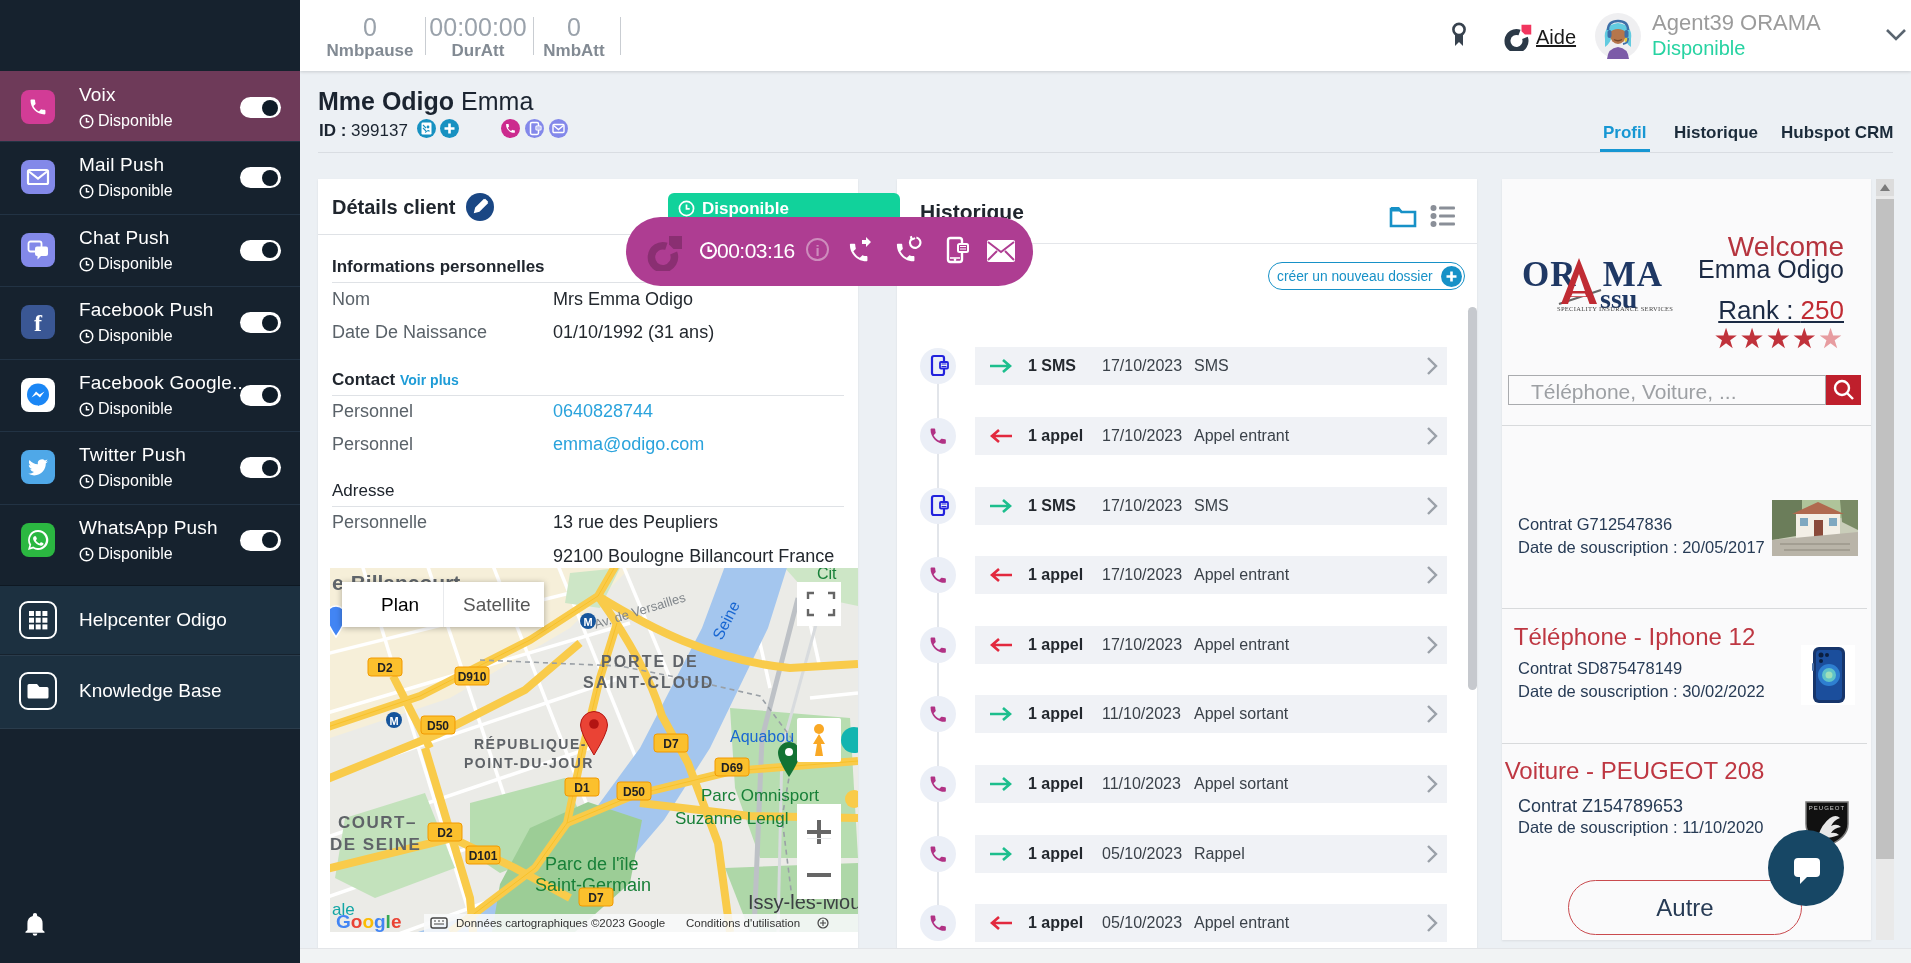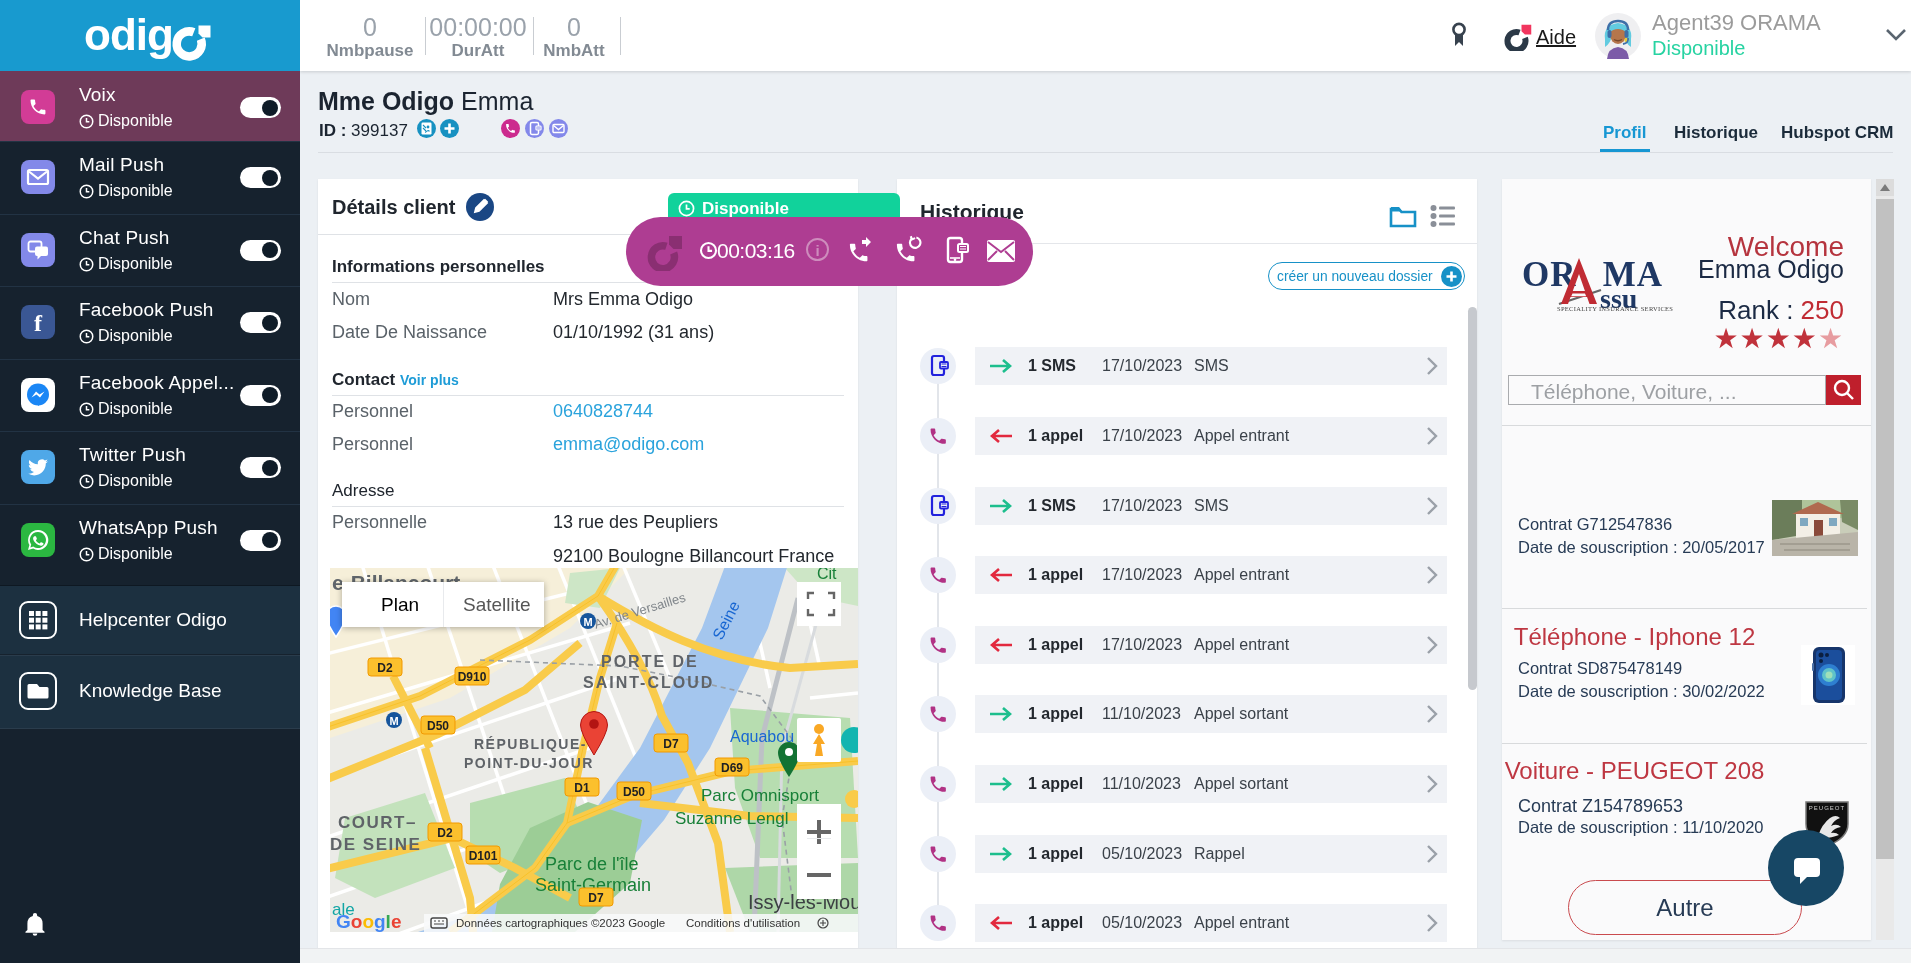--- a/index.html
+++ b/index.html
@@ -18,27 +18,20 @@
 #topbar { position:absolute; left:300px; top:0; width:1611px; height:71px; background:#fff; z-index:20; box-shadow:0 1px 3px rgba(0,0,0,.15); }
 .statnum { position:absolute; top:13px; font-size:25px; color:#9AA2AB; text-align:center; }
 .statlab { position:absolute; top:41px; font-size:17px; font-weight:700; color:#828A93; text-align:center; }
 .statsep { position:absolute; top:17px; width:1px; height:38px; background:#C9CDD2; }
 #main { position:absolute; left:300px; top:71px; width:1611px; height:877px; background:#ECF0F4; overflow:hidden; }
 .card { position:absolute; background:#fff; box-shadow:0 1px 2px rgba(0,0,0,.08); }
 </style>
 </head>
 <body>
 <div id="sidebar">
-<div id="logo">
-      <div style="position:absolute;left:84px;top:10px;font-size:44px;font-weight:700;color:#fff;letter-spacing:-1px;">odig</div>
-      <svg style="position:absolute;left:170px;top:22px;" width="44" height="40" viewBox="0 0 44 40">
-        <path d="M23.8 10.3 A12.5 12.5 0 1 0 30.8 17.2" fill="none" stroke="#fff" stroke-width="8.5"></path>
-        <polygon points="28.5,3.5 40.5,3.5 40.5,15.5 32.5,15.5 28.5,11.5" fill="#fff"></polygon>
-      </svg>
-    </div>
 <div class="srow" style="top:71.0px;height:70.0px;background:#6E3A59;">
 <div class="icon" style="background:#D23C96;"><svg width="34" height="34" viewBox="0 0 34 34">
           <g transform="translate(7,7) scale(.83)">
             <path fill="#fff" d="M6.62 10.79c1.44 2.83 3.76 5.14 6.59 6.59l2.2-2.2c.27-.27.67-.36 1.02-.24 1.12.37 2.33.57 3.57.57.55 0 1 .45 1 1V20c0 .55-.45 1-1 1-9.39 0-17-7.61-17-17 0-.55.45-1 1-1h3.5c.55 0 1 .45 1 1 0 1.25.2 2.45.57 3.57.11.35.03.74-.25 1.02l-2.2 2.2z"></path>
           </g>
         </svg></div>
 <div class="t1">Voix</div>
       <div class="clk"><svg width="15" height="15" viewBox="0 0 24 24">
           <circle cx="12" cy="12" r="10" fill="none" stroke="#fff" stroke-width="2.4"></circle>
           <path d="M12 6.5v6h4.5" fill="none" stroke="#fff" stroke-width="2.4"></path>
@@ -87,21 +80,21 @@
       <div class="t2">Disponible</div>
 <div class="tog"></div>
 </div>
 <div class="hsep" style="top:286.0px;"></div>
 <div class="srow" style="top:358.5px;height:72.5px;">
 <div class="icon" style="background:#FFFFFF;"><svg width="34" height="34" viewBox="0 0 34 34">
           <circle cx="17" cy="16.5" r="11" fill="#1A86F5"></circle>
           <path d="M17 28 l0 -4 3 2z" fill="#1A86F5"></path>
           <path d="M10.5 19.5 L15 13.5 L18.5 16.5 L23.5 13.5 L19 19.5 L15.5 16.5 Z" fill="#fff"></path>
         </svg></div>
-<div class="t1">Facebook Appel...</div>
+<div class="t1">Facebook Google...</div>
       <div class="clk"><svg width="15" height="15" viewBox="0 0 24 24">
           <circle cx="12" cy="12" r="10" fill="none" stroke="#fff" stroke-width="2.4"></circle>
           <path d="M12 6.5v6h4.5" fill="none" stroke="#fff" stroke-width="2.4"></path>
         </svg></div>
       <div class="t2">Disponible</div>
 <div class="tog"></div>
 </div>
 <div class="hsep" style="top:358.5px;"></div>
 <div class="srow" style="top:431.0px;height:72.5px;">
 <div class="icon" style="background:#4FA8E8;"><svg width="34" height="34" viewBox="0 0 34 34">
@@ -590,21 +583,21 @@
 <svg style="position:absolute;left:1257px;top:187px;" width="46" height="50" viewBox="0 0 46 50">
       <path d="M2 46 L44 32" stroke="#666" stroke-width="2.2"></path>
       <path d="M22 0 L40 46 L32.5 46 L22 16 L11 46 L4 46 Z" fill="#C02B33"></path>
       <path d="M13 33 h17 l2.5 6 h-21.5z" fill="#C02B33"></path>
       <path d="M15.5 35.5 h12.5 l1.2 2.8 h-15z" fill="#FAFAFB"></path>
     </svg>
 <div style="position:absolute;left:1300px;top:212px;font-family:'Liberation Serif',serif;font-size:28px;font-weight:700;color:#1F3864;">ssu</div>
 <div style="position:absolute;left:1257px;top:234px;font-family:'Liberation Serif',serif;font-size:6.5px;color:#444;letter-spacing:.3px;">SPECIALITY INSURANCE SERVICES</div>
 <div style="position:absolute;left:1344px;top:160px;width:200px;text-align:right;font-size:28px;color:#B5343E;">Welcome</div>
 <div style="position:absolute;left:1344px;top:184px;width:200px;text-align:right;font-size:25px;color:#1B2A44;">Emma Odigo</div>
-<div style="position:absolute;left:1344px;top:224px;width:200px;text-align:right;font-size:26px;color:#1B2A44;">Rank : <span style="color:#C02B33;">250</span></div>
+<div style="position:absolute;left:1344px;top:224px;width:200px;text-align:right;font-size:26px;color:#1B2A44;text-decoration:underline;">Rank : <span style="color:#C02B33;">250</span></div>
 <div style="position:absolute;left:1344px;top:251px;width:200px;text-align:right;font-size:28px;color:#C0323B;letter-spacing:1px;">★★★★<span style="color:#E79CA0;">★</span></div>
 <div style="position:absolute;left:1208px;top:304px;width:318px;height:30px;background:#FAFAFB;border:1px solid #A9ABAE;"></div>
 <div style="position:absolute;left:1231px;top:309px;font-size:21px;color:#9DA0A4;">Téléphone, Voiture, ...</div>
 <div style="position:absolute;left:1526px;top:304px;width:35px;height:30px;background:#BF1F2C;"><svg width="35" height="30" viewBox="0 0 35 30">
         <circle cx="16" cy="13" r="7" fill="none" stroke="#fff" stroke-width="2.4"></circle>
         <path d="M21 18 l6 6" stroke="#fff" stroke-width="2.4"></path>
       </svg></div>
 <div style="position:absolute;left:1202px;top:354px;width:369px;height:1px;background:#D8DADC;"></div>
 <div style="position:absolute;left:1218px;top:444px;font-size:16.5px;color:#273B55;">Contrat G712547836</div>
 <div style="position:absolute;left:1218px;top:467px;font-size:16.5px;color:#273B55;">Date de souscription : 20/05/2017</div>

